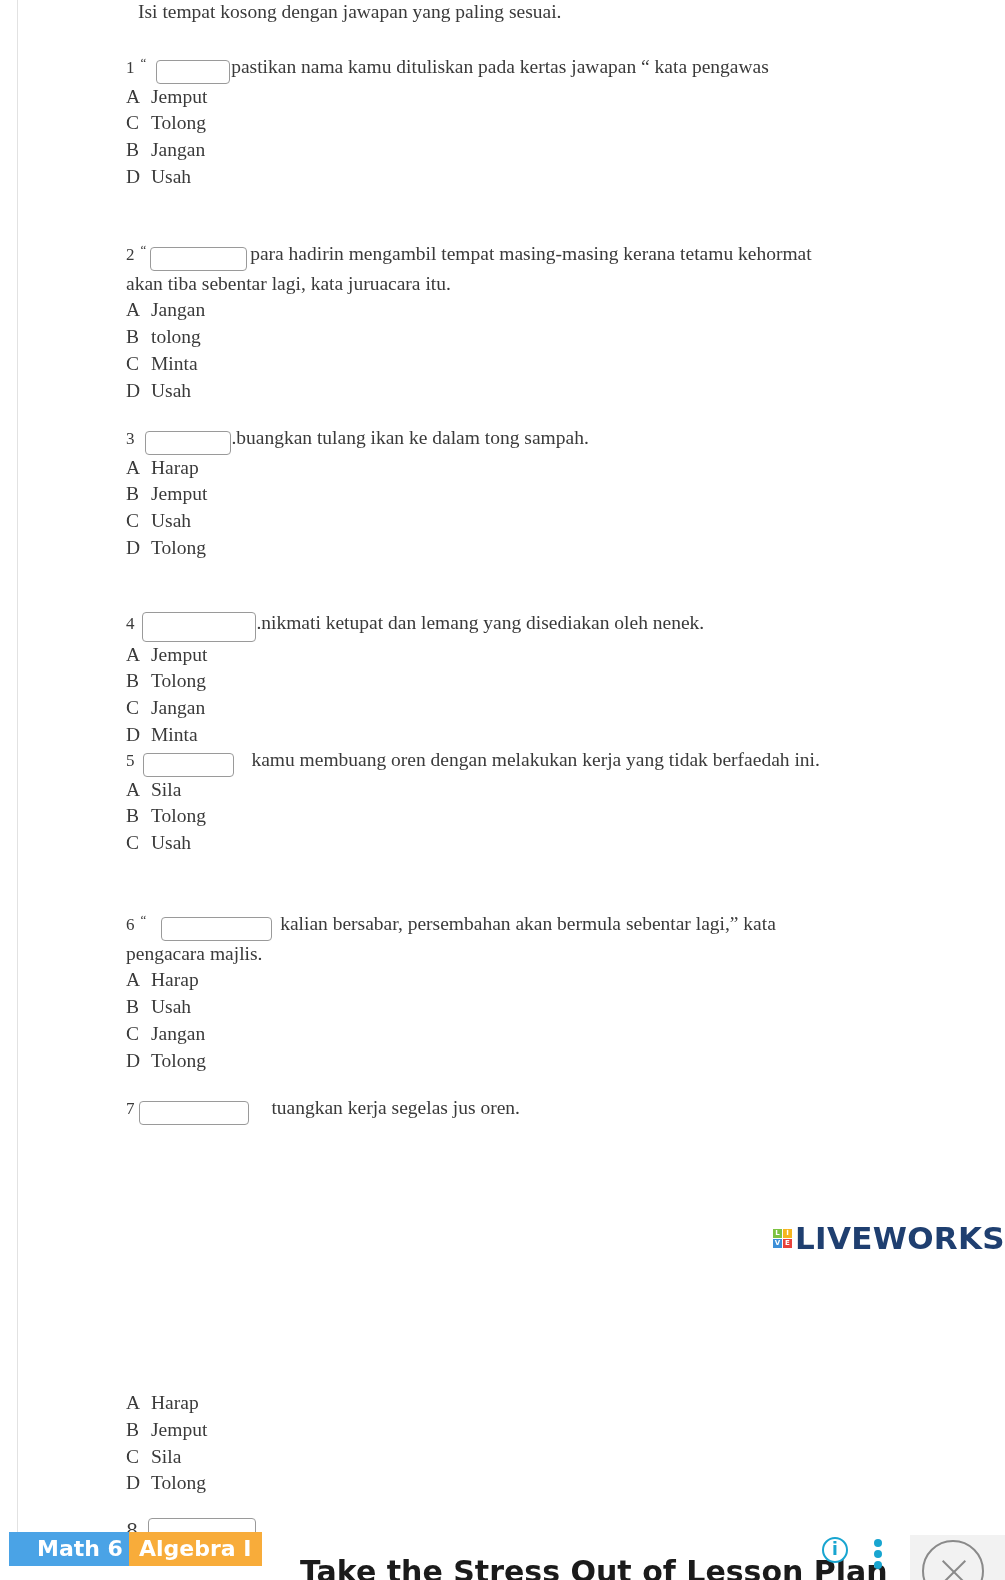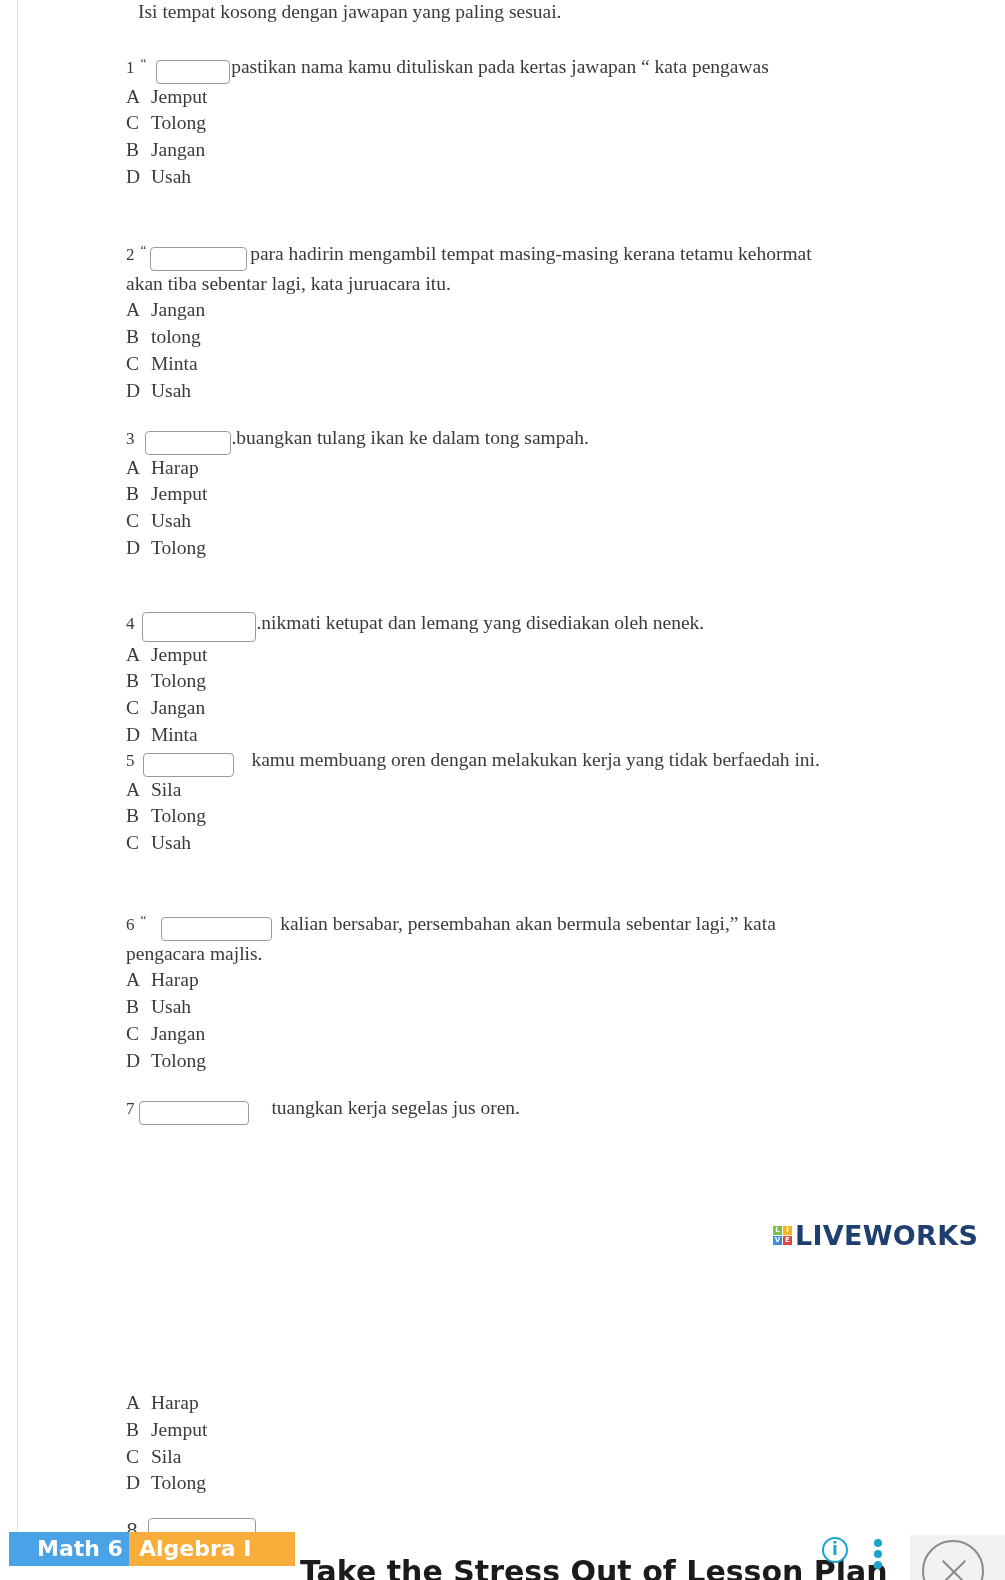--- a/index.html
+++ b/index.html
@@ -28,28 +28,28 @@
       content: ""; position: absolute; left: 0; width: 60%; bottom: -2px;
       border-bottom: 2px solid #8a8a8a;
     }
     .options { }
     .opt { white-space: nowrap; }
     .opt .letter { display: inline-block; width: 25px; }
 
     .logo { position: absolute; left: 773px; top: 1220px; display: flex; align-items: center; }
     .logo-grid { display: grid; grid-template-columns: 9px 9px; grid-template-rows: 9px 9px; gap: 1px; margin-right: 3px; }
     .logo-grid span { display: block; font-family: "DejaVu Sans", sans-serif; font-size: 7px; color: #fff; font-weight: bold; text-align: center; line-height: 9px; }
-    .logo-text { font-family: "DejaVu Sans", sans-serif; font-weight: bold; font-size: 27px; color: #1f3f70; letter-spacing: 0.3px; }
+    .logo-text { font-family: "DejaVu Sans", sans-serif; font-weight: bold; font-size: 31px; color: #1f3f70; letter-spacing: 0.3px; }
 
     .q8-peek { position: absolute; left: 126px; top: 1518px; font-size: 19px; color: #3a3a3a; white-space: nowrap; }
 
     .ad-bar { position: absolute; left: 0; top: 1532px; width: 1005px; height: 48px; background: #ffffff; }
     .ad-tag { position: absolute; top: 0; height: 34px; font-family: "DejaVu Sans", sans-serif; font-weight: bold; font-size: 22px; color: #ffffff; line-height: 34px; padding-left: 10px; }
     .ad-tag.math { left: 9px; width: 128px; background: #4aa3e6; padding-left: 28px; }
-    .ad-tag.alg { left: 129px; width: 166px; background: #f8ac3a; }
+    .ad-tag.alg { left: 129px; width: 133px; background: #f8ac3a; }
     .ad-headline { position: absolute; left: 300px; top: 22px; font-family: "DejaVu Sans", sans-serif; font-weight: bold; font-size: 30px; color: #1b1b1b; white-space: nowrap; }
     .ad-info { position: absolute; left: 822px; top: 5px; width: 26px; height: 26px; border: 2.5px solid #18a5d0; border-radius: 50%; color: #18a5d0; font-family: "DejaVu Sans", sans-serif; font-weight: bold; font-size: 17px; text-align: center; line-height: 21px; background: #fff; }
     .ad-kebab { position: absolute; left: 873px; top: 7px; width: 10px; display: flex; flex-direction: column; gap: 3px; align-items: center; }
     .ad-kebab span { width: 8px; height: 8px; border-radius: 50%; background: #18a5d0; display: block; }
     .ad-close-area { position: absolute; left: 910px; top: 3px; width: 95px; height: 45px; background: #f2f2f2; }
     .ad-close { position: absolute; left: 12px; top: 5px; width: 62px; height: 62px; border: 2px solid #8a8a8a; border-radius: 50%; }
     .ad-close::before, .ad-close::after { content: ""; position: absolute; left: 29px; top: 14px; width: 2px; height: 32px; background: #8a8a8a; }
     .ad-close::before { transform: rotate(45deg); }
     .ad-close::after { transform: rotate(-45deg); }
   </style>

